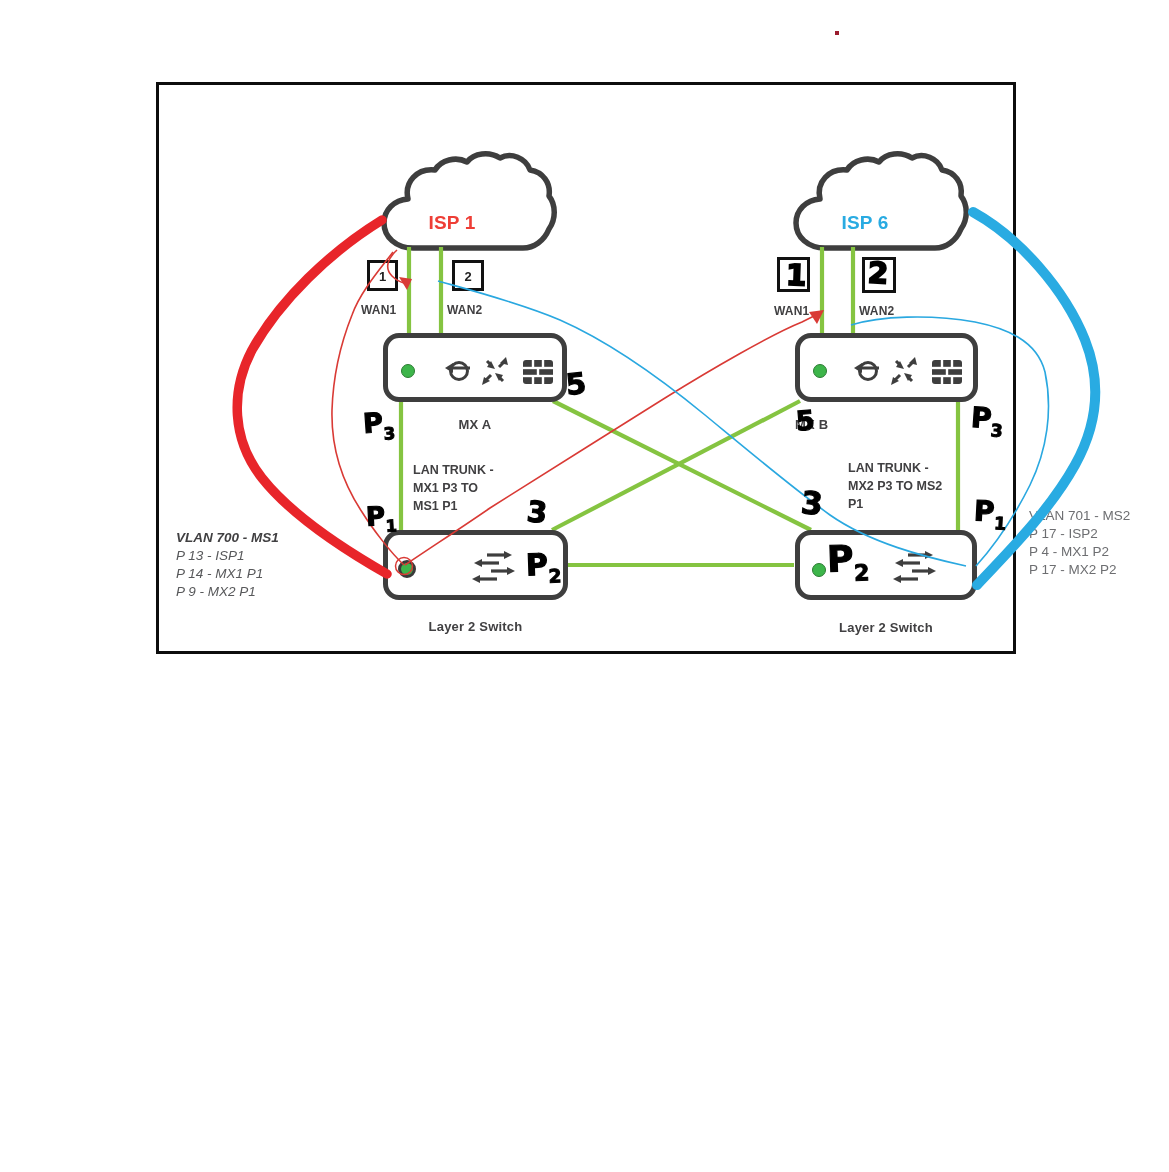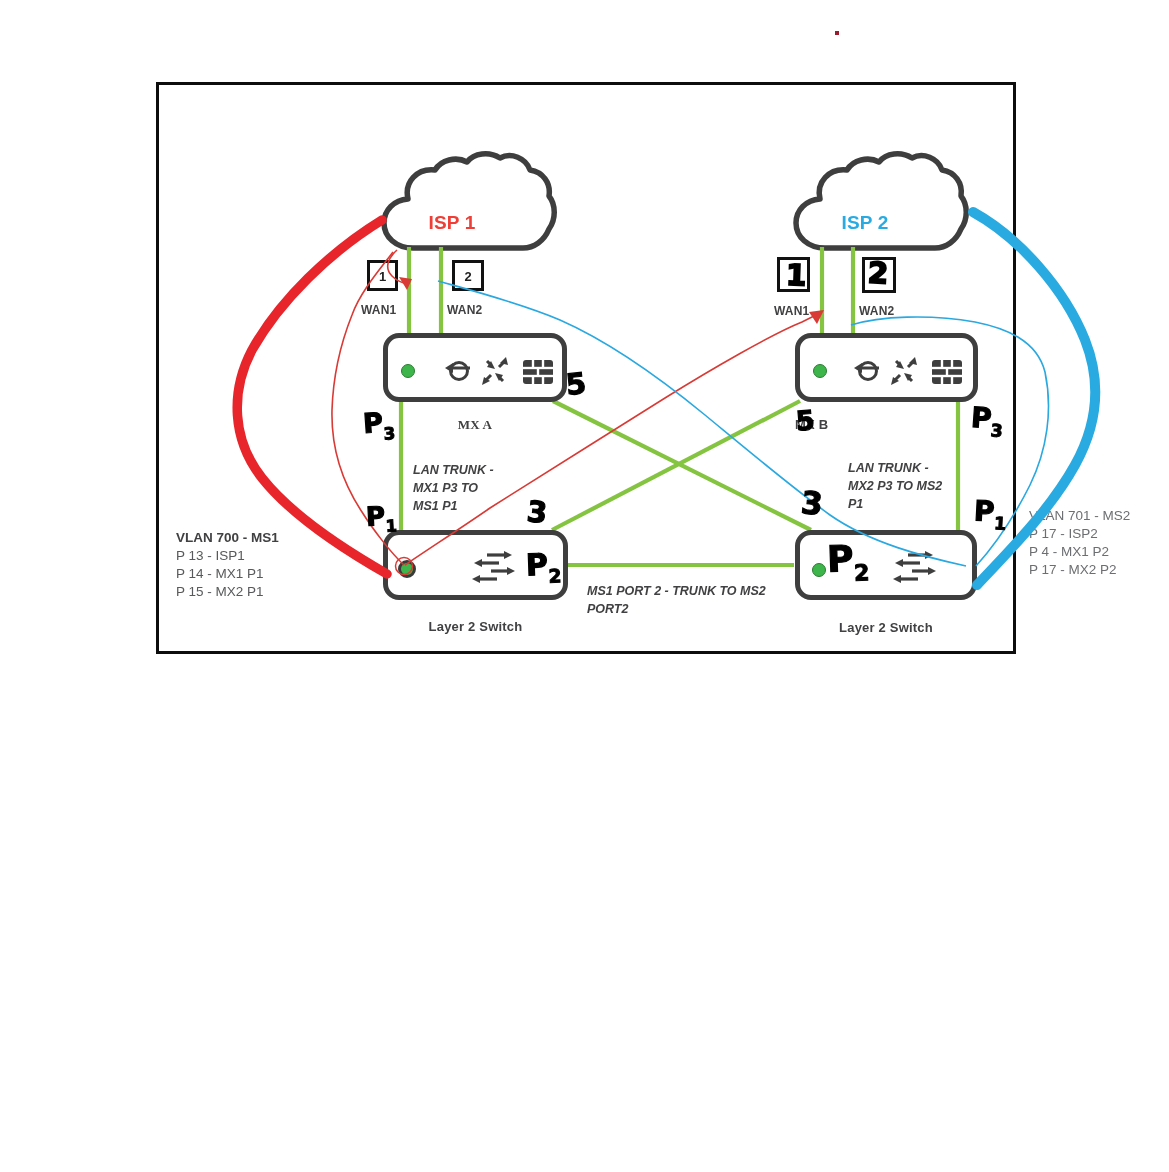--- a/index.html
+++ b/index.html
@@ -4,21 +4,21 @@
 <style>
   html,body{margin:0;padding:0;background:#fff;}
   #canvas{position:relative;width:1169px;height:972px;background:#fff;overflow:hidden;
           font-family:"Liberation Sans",sans-serif;}
   .abs{position:absolute;}
   .frame{border:3px solid #0d0d0d;background:transparent;}
   .devbox{border:5px solid #3e3e3e;border-radius:16px;background:#fff;box-sizing:border-box;}
   .wanbox{border:3px solid #111;background:#fff;box-sizing:border-box;text-align:center;
           font-weight:bold;color:#222;}
   .lbl{font-weight:bold;color:#414042;letter-spacing:.2px;}
-  .note{font-weight:bold;color:#414042;font-size:12.5px;line-height:18px;font-style:italic;}
+  .note{font-weight:bold;color:#414042;font-size:12.5px;line-height:18px;}
   .gray-note{color:#6d6e71;font-size:13.5px;line-height:18px;}
   .hw{font-family:"DejaVu Sans",sans-serif;font-weight:bold;color:#000;
       -webkit-text-stroke:1.2px #000;line-height:1;}
   .hw .sub{font-size:62%;position:relative;top:.45em;-webkit-text-stroke:1px #000;}
   .led{border-radius:50%;background:#3db54a;border:1.5px solid #2c7c33;box-sizing:border-box;}
   .led-ring{border-radius:50%;background:#3db54a;border:3px solid #3a3a3a;box-sizing:border-box;}
   svg{display:block;}
   .z2{z-index:2}.z3{z-index:3}.z6{z-index:6}.z7{z-index:7}
 </style>
 </head>
@@ -49,21 +49,21 @@
       <line x1="853" y1="247" x2="853" y2="333"></line>
       <line x1="401" y1="401" x2="401" y2="532"></line>
       <line x1="958" y1="401" x2="958" y2="532"></line>
       <line x1="553" y1="401" x2="811" y2="530"></line>
       <line x1="800" y1="401" x2="552" y2="530"></line>
       <line x1="567" y1="565" x2="794" y2="565"></line>
     </g>
   </svg>
 
   <div class="abs z3 lbl" style="left:373px;top:212px;width:158px;text-align:center;font-size:19px;color:#ee3e36;">ISP 1</div>
-  <div class="abs z3 lbl" style="left:786px;top:212px;width:158px;text-align:center;font-size:19px;color:#29abe2;">ISP 2</div>
+  <div class="abs z3 lbl" style="left:786px;top:212px;width:158px;text-align:center;font-size:19px;color:#29abe2;">ISP 6</div>
 
   <div class="abs z3 wanbox" style="left:367px;top:260px;width:31px;height:31px;font-size:13px;line-height:27px;">
     <span>1</span>
   </div>
   <div class="abs z3 wanbox" style="left:452px;top:260px;width:32px;height:31px;font-size:13px;line-height:27px;">
     <span>2</span>
   </div>
   <div class="abs z3 lbl" style="left:361px;top:303px;font-size:12px;">WAN1</div>
   <div class="abs z3 lbl" style="left:447px;top:303px;font-size:12px;">WAN2</div>
 
@@ -95,21 +95,21 @@
         <line x1="80" y1="13" x2="110" y2="13" stroke="#fff" stroke-width="2.4"></line>
         <line x1="80" y1="21" x2="110" y2="21" stroke="#fff" stroke-width="2.4"></line>
         <line x1="90" y1="5" x2="90" y2="13" stroke="#fff" stroke-width="2.4"></line>
         <line x1="100" y1="5" x2="100" y2="13" stroke="#fff" stroke-width="2.4"></line>
         <line x1="95" y1="13" x2="95" y2="21" stroke="#fff" stroke-width="2.4"></line>
         <line x1="90" y1="21" x2="90" y2="29" stroke="#fff" stroke-width="2.4"></line>
         <line x1="100" y1="21" x2="100" y2="29" stroke="#fff" stroke-width="2.4"></line>
       </g>
     </svg>
   </div>
-  <div class="abs z3 lbl" style="left:383px;top:417px;width:184px;text-align:center;font-size:13px;font-family:Liberation Serif, serif;">MX A</div>
+  <div class="abs z3 lbl" style="left:383px;top:417px;width:184px;text-align:center;font-size:13px;">MX A</div>
 
   <div class="abs z3 devbox" style="left:795px;top:333px;width:183px;height:69px;">
     <div class="abs led" style="left:13px;top:26px;width:14px;height:14px;"></div>
     <svg class="abs" style="left:52px;top:17px;" width="115" height="34" viewBox="0 0 115 34">
       <g stroke="#3e3e3e" stroke-width="3" fill="none">
         <circle cx="16" cy="16" r="8.5"></circle>
         <line x1="27" y1="13" x2="8" y2="13"></line>
         <path d="M 10 8 L 2 13 L 10 18 Z" fill="#3e3e3e" stroke="none"></path>
       </g>
       <g stroke="#3e3e3e" stroke-width="3" fill="#3e3e3e">
@@ -173,29 +173,25 @@
   <div class="abs z3 note" style="left:413px;top:461px;">
     <div>LAN TRUNK -</div>
     <div>MX1 P3 TO</div>
     <div>MS1 P1</div>
   </div>
   <div class="abs z3 note" style="left:848px;top:459px;">
     <div>LAN TRUNK -</div>
     <div>MX2 P3 TO MS2</div>
     <div>P1</div>
   </div>
-  <div class="abs z3 note" style="left:587px;top:582px;">
-    <div>MS1 PORT 2 - TRUNK TO MS2</div>
-    <div>PORT2</div>
-  </div>
-  <div class="abs z3" style="left:176px;top:529px;font-size:13.5px;line-height:18px;color:#58595b;">
+  <div class="abs z3" style="left:176px;top:529px;font-size:13.5px;line-height:18px;color:#58595b;font-style:italic;">
     <div style="font-weight:bold;color:#414042;">VLAN 700 - MS1</div>
     <div>P 13 - ISP1</div>
     <div>P 14 - MX1 P1</div>
-    <div>P 15 - MX2 P1</div>
+    <div>P 9 - MX2 P1</div>
   </div>
   <div class="abs z3 gray-note" style="left:1029px;top:507px;">
     <div>VLAN 701 - MS2</div>
     <div>P 17 - ISP2</div>
     <div>P 4 - MX1 P2</div>
     <div>P 17 - MX2 P2</div>
   </div>
 
   <svg class="abs z6" width="1169" height="1172" viewBox="0 0 1169 1172" style="left:0;top:0;pointer-events:none;">
 

